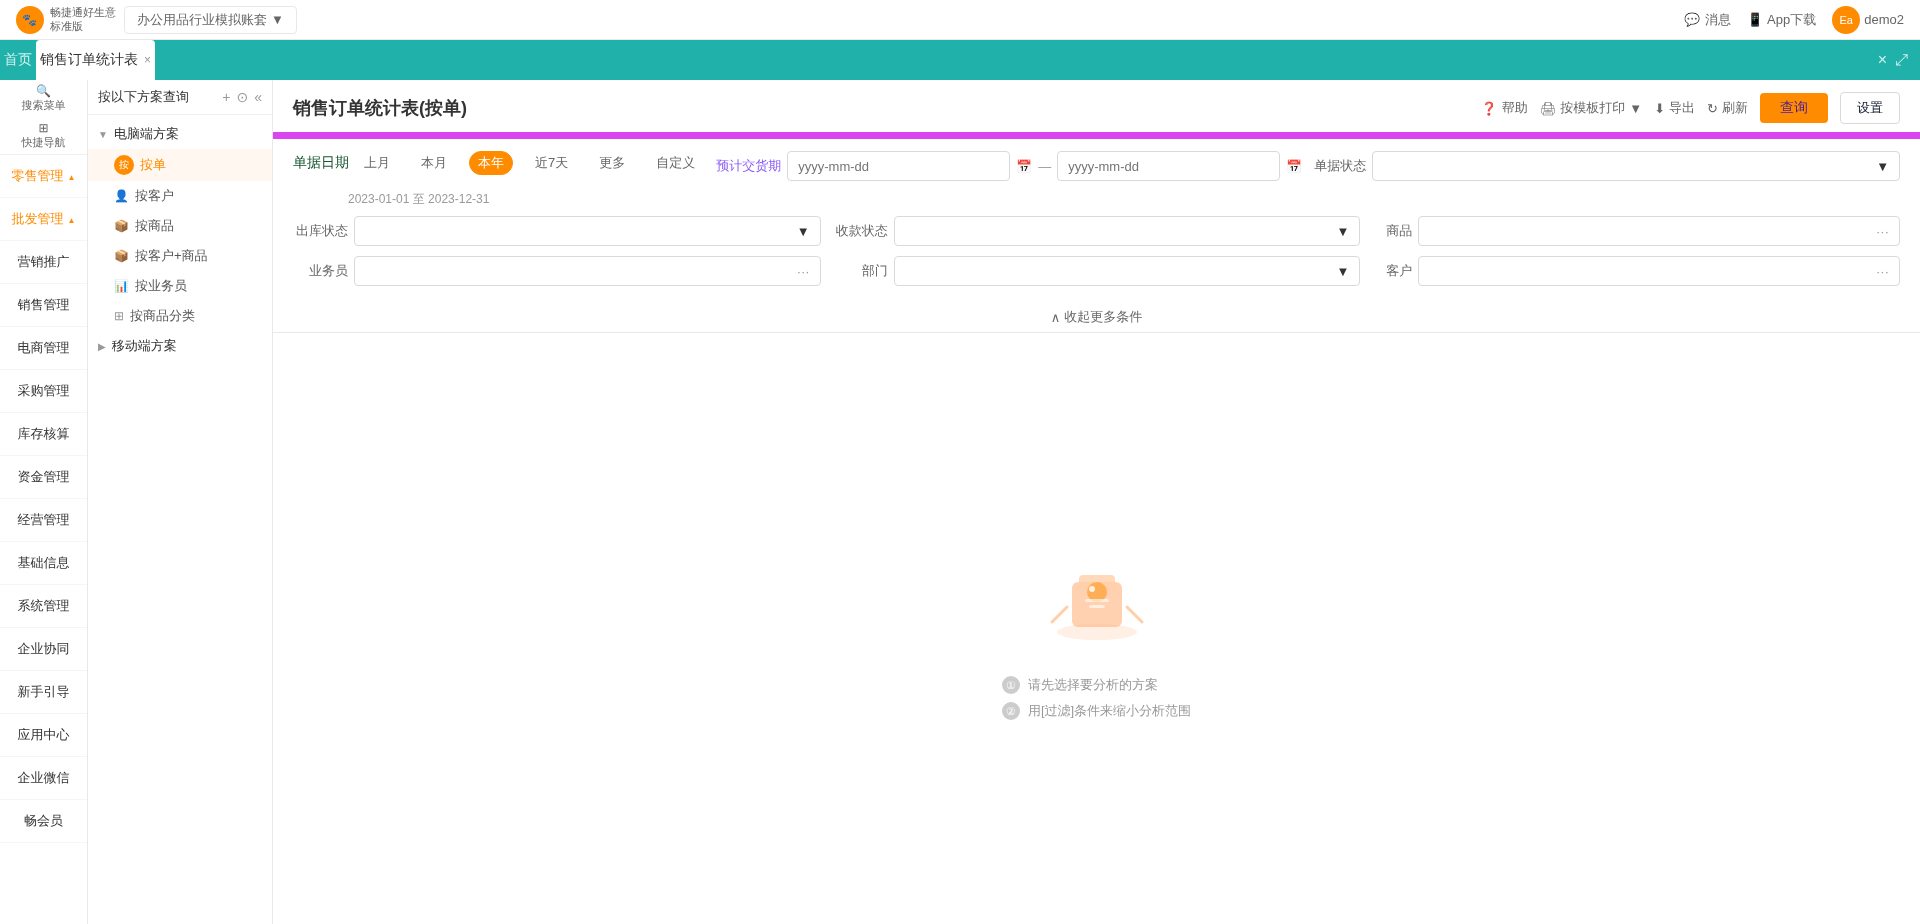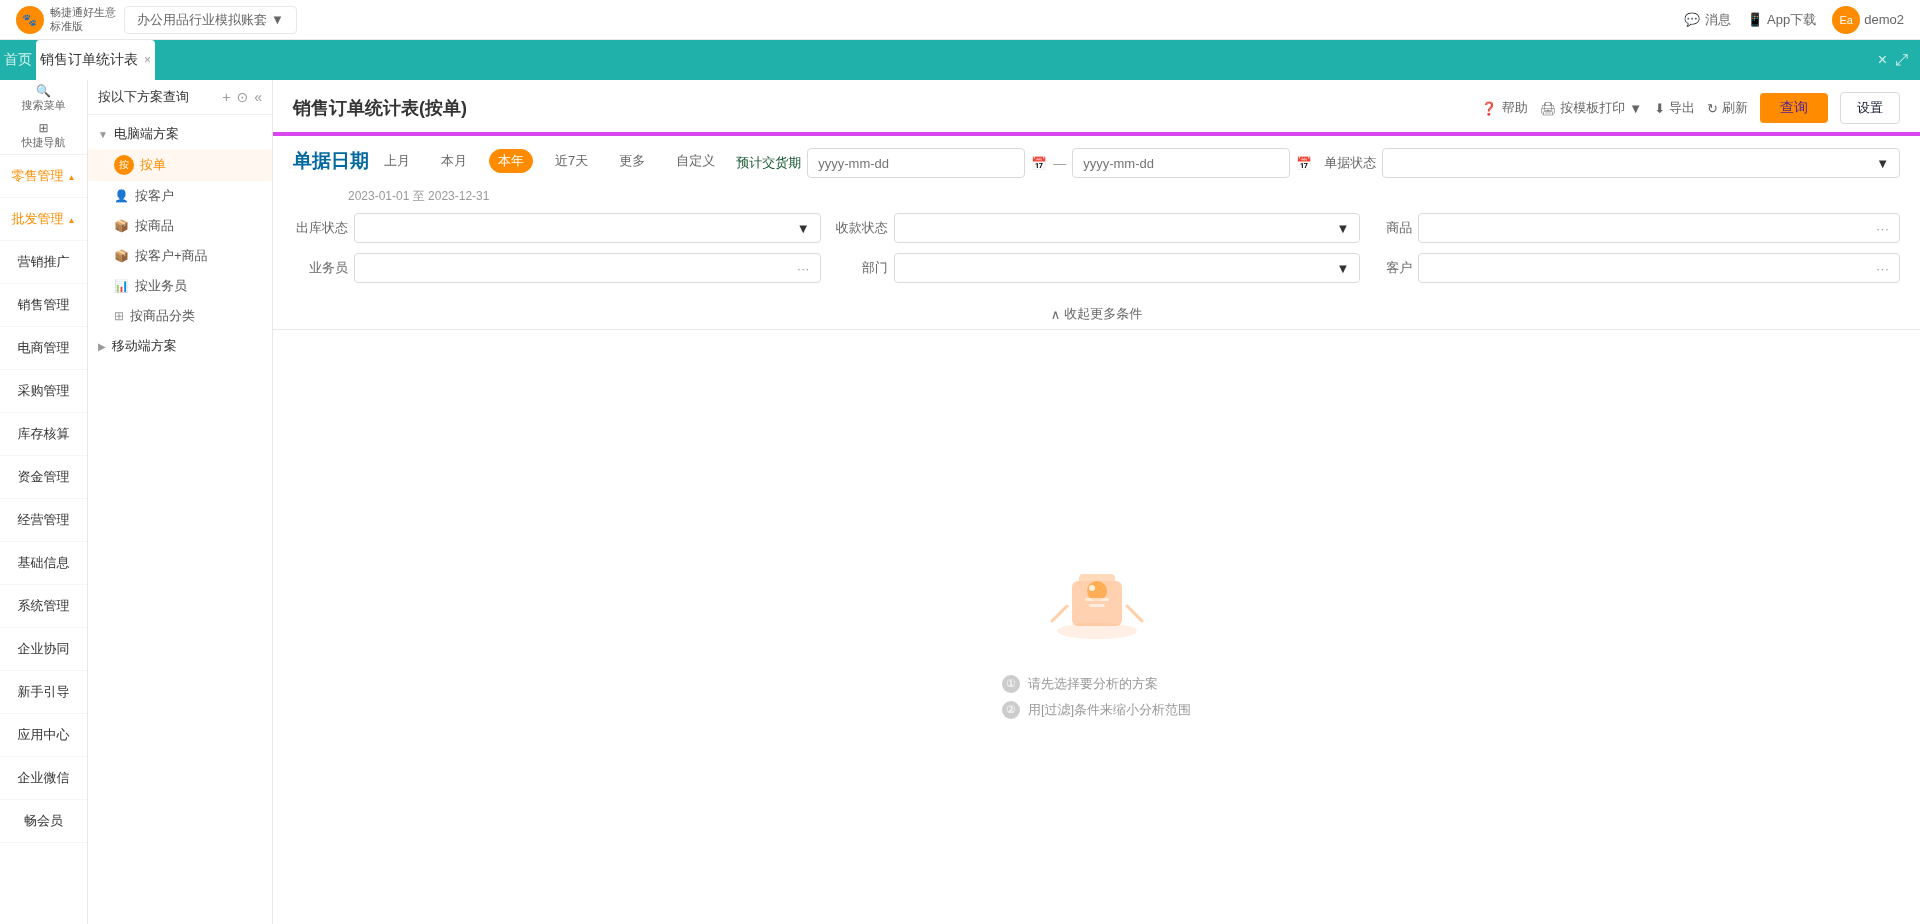--- a/index.html
+++ b/index.html
@@ -51,21 +51,21 @@
     .scheme-group-arrow { font-size: 10px; color: #999; }
     .scheme-item { padding: 6px 10px 6px 26px; cursor: pointer; color: #555; font-size: 13px; display: flex; align-items: center; gap: 6px; }
     .scheme-item.active { color: #ff8c00; background: #fff7f0; }
     .scheme-item-icon { font-size: 12px; color: #999; }
     .scheme-icon-circle { width: 20px; height: 20px; border-radius: 50%; background: #ff8c00; display: flex; align-items: center; justify-content: center; color: white; font-size: 10px; }
 
     
     .main-content { flex: 1; display: flex; flex-direction: column; overflow: hidden; background: #f5f5f5; }
 
     
-    .page-header { background: #fff; padding: 12px 20px 8px; border-bottom: 4px solid #d946ef; display: flex; align-items: center; justify-content: space-between; flex-shrink: 0; }
+    .page-header { background: #fff; padding: 12px 20px 8px; border-bottom: 7px solid #d946ef; display: flex; align-items: center; justify-content: space-between; flex-shrink: 0; }
     .page-title { font-size: 18px; font-weight: 600; color: #333; }
     .page-header-actions { display: flex; align-items: center; gap: 12px; }
     .header-action-btn { display: flex; align-items: center; gap: 4px; color: #666; font-size: 13px; cursor: pointer; }
     .export-btn { display: flex; align-items: center; gap: 4px; color: #666; font-size: 13px; cursor: pointer; }
     .refresh-btn { display: flex; align-items: center; gap: 4px; color: #666; font-size: 13px; cursor: pointer; }
     .date-quick-btn { padding: 2px 8px; border-radius: 3px; cursor: pointer; font-size: 13px; color: #666; border: 1px solid transparent; }
     .date-quick-btn.active { background: #ff8c00; color: white; border-radius: 12px; border-color: #ff8c00; }
     .filter-date-input { width: 130px; }
     .dots-btn { color: #999; cursor: pointer; }
     .collapse-btn { display: flex; align-items: center; gap: 4px; color: #666; font-size: 13px; cursor: pointer; }
@@ -239,32 +239,32 @@
           </div>
           <button class="action-btn-primary">查询</button>
           <button class="action-btn-secondary">设置</button>
         </div>
       </div>
 
       <div class="filter-card">
 
         <div style="display:flex; align-items:flex-start; gap:12px; margin-bottom:10px;">
           <div style="display:flex; align-items:center; gap:6px; flex-shrink:0;">
-            <span style="color:#0369a1;font-size:19px;font-weight:bold;">单据日期</span>
+            <span style="color:#14532d;font-size:14px;">单据日期</span>
             <div style="display:flex;align-items:center;gap:13px;">
               <span class="date-quick-btn">上月</span>
               <span class="date-quick-btn">本月</span>
               <span class="date-quick-btn active">本年</span>
               <span class="date-quick-btn">近7天</span>
               <span class="date-quick-btn">更多</span>
               <span class="date-quick-btn">自定义</span>
             </div>
           </div>
           <div style="display:flex; flex:1; align-items:center; gap:6px;">
-            <span style="color:#14532d;font-size:13px;">预计交货期</span>
+            <span style="color:#8b5cf6;font-size:13px;">预计交货期</span>
             <input class="input-box filter-date-input" type="text" style="width: 120px;" placeholder="yyyy-mm-dd">
             <span style="color:#20b2aa;">📅</span>
             <span style="color:#999;">—</span>
             <input class="input-box filter-date-input" type="text" style="width: 120px;" placeholder="yyyy-mm-dd">
             <span style="color:#20b2aa;">📅</span>
           </div>
           <div style="display:flex; flex:1; align-items:center; gap:6px;">
             <span style="color:#666;font-size:13px;">单据状态</span>
             <div class="select-box" style="min-width:200px;">
               <span style="color:#999;"></span>

